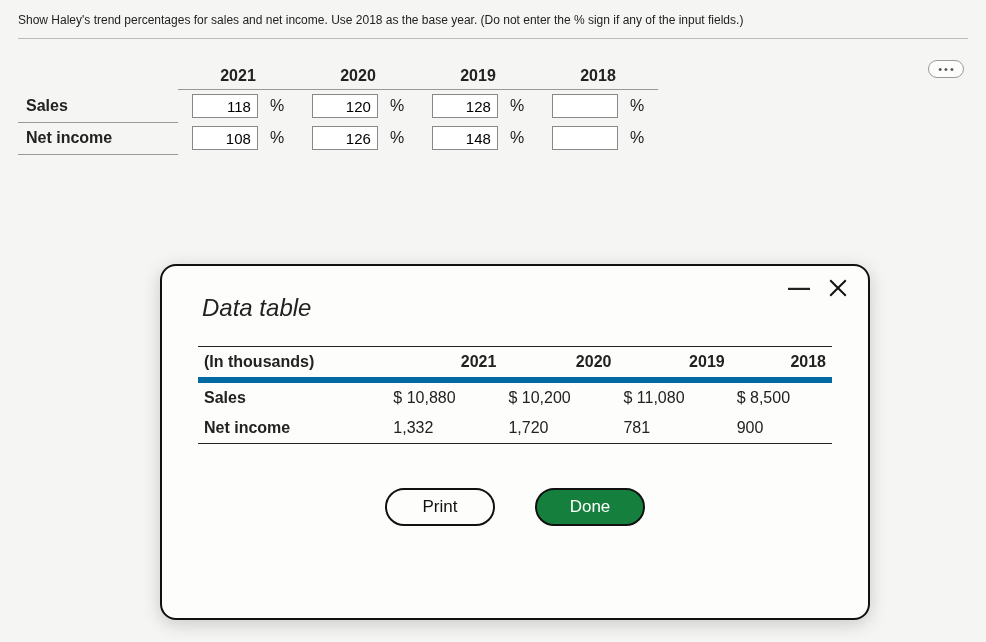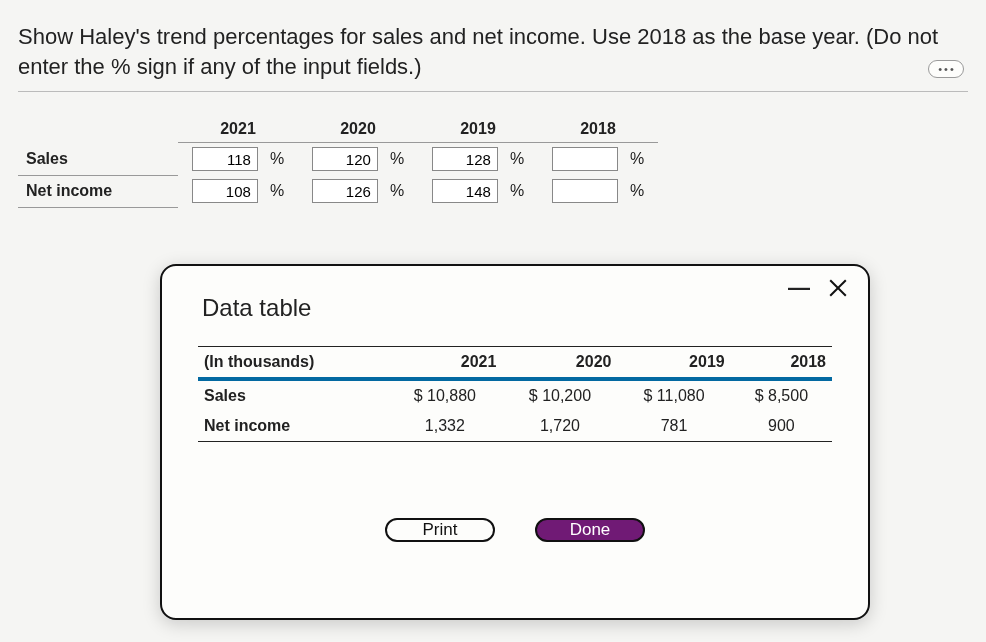--- a/index.html
+++ b/index.html
@@ -7,22 +7,22 @@
     margin: 0;
     font-family: Arial, Helvetica, sans-serif;
     background: #f5f5f3;
     color: #222;
     width: 986px;
     height: 642px;
     overflow: hidden;
     position: relative;
   }
   .prompt {
-    padding: 22px 18px 10px 18px;
-    font-size: 22px;
+    padding: 12px 18px 10px 18px;
+    font-size: 12px;
     line-height: 1.35;
   }
   .hr {
     border: none;
     border-top: 1px solid #bbb;
     margin: 0 18px;
   }
   .poptool {
     position: absolute;
     right: 22px;
@@ -124,70 +124,70 @@
     width: 2px;
     height: 22px;
     background: #111;
   }
   .close-btn::before { transform: rotate(45deg); }
   .close-btn::after  { transform: rotate(-45deg); }
   .modal h2 {
     font-size: 24px;
     font-weight: 500;
     margin: 8px 0 24px 4px;
+    font-style: italic;
   }
   table.data {
     width: 100%;
     border-collapse: collapse;
     font-size: 16px;
   }
   table.data th, table.data td {
     padding: 6px 6px;
   }
   table.data thead th {
     font-weight: bold;
     text-align: right;
     border-top: 1px solid #222;
-    border-bottom: 4px solid #0369a1;
+    border-bottom: 6px solid #0369a1;
   }
   table.data thead th:first-child { text-align: left; }
   table.data tbody td:first-child {
     text-align: left;
     font-weight: bold;
   }
-  table.data tbody td { text-align: center; }
+  table.data tbody td { text-align: left; }
   table.data tbody tr:last-child td {
     border-bottom: 1px solid #222;
   }
   .dollar-cell { white-space: nowrap; }
   .modal-actions {
     display: flex;
     justify-content: center;
     gap: 40px;
     margin-top: 44px;
   }
   .btn {
     min-width: 110px;
-    height: 24px;
+    height: 38px;
     border-radius: 20px;
     font-size: 17px;
     cursor: pointer;
     display: inline-flex;
     align-items: center;
     justify-content: center;
     font-family: inherit;
-    margin-top: 32px;
   }
   .btn-outline {
     background: #fdfdfb;
     border: 2px solid #111;
     color: #111;
   }
   .btn-filled {
-    background: #701a75;
+    background: #15803d;
     border: 2px solid #111;
     color: #fff;
   }
 </style>
 </head>
 <body>
 
 <div class="prompt">Show Haley's trend percentages for sales and net income. Use 2018 as the base year. (Do not enter the % sign if any of the input fields.)</div>
 <hr class="hr">
 <div class="poptool">•••</div>

